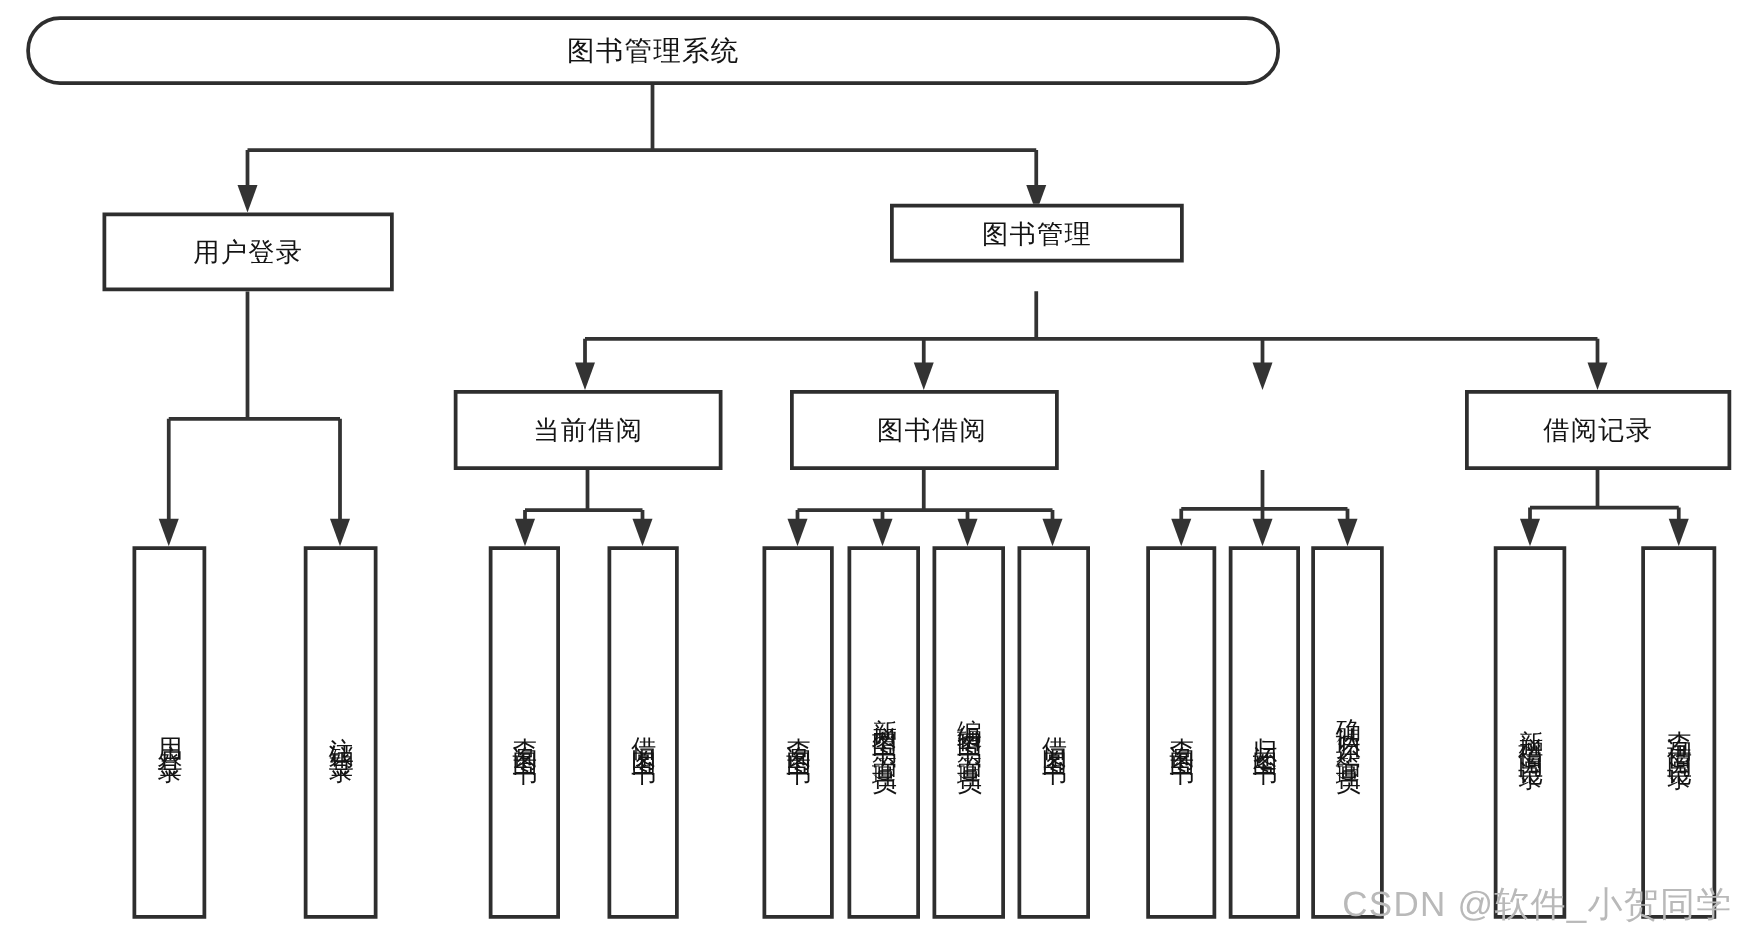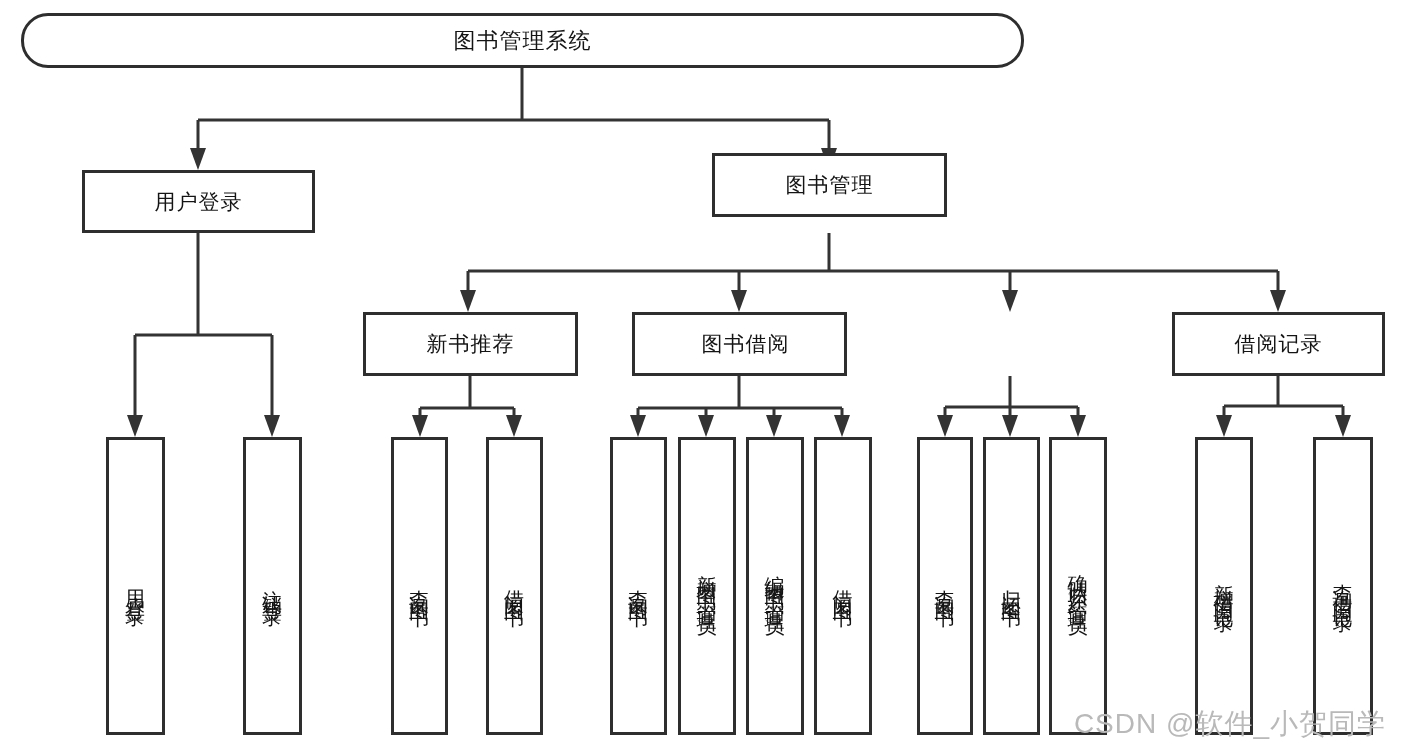--- a/index.html
+++ b/index.html
@@ -92,23 +92,23 @@
       <polygon points="1002,415 1018,415 1010,437"></polygon>
       <polygon points="1070,415 1086,415 1078,437"></polygon>
       <polygon points="1216,415 1232,415 1224,437"></polygon>
       <polygon points="1335,415 1351,415 1343,437"></polygon>
     </g>
   </svg>
 
   <div class="box root" style="left:21px;top:13px;width:1003px;height:55px;border-radius:27px;">图书管理系统</div>
 
   <div class="box" style="left:82px;top:170px;width:233px;height:63px;">用户登录</div>
-  <div class="box" style="left:712px;top:153px;width:235px;height:64px;">图书管理</div>
+  <div class="box" style="left:712px;top:163px;width:235px;height:47px;">图书管理</div>
 
-  <div class="box" style="left:363px;top:312px;width:215px;height:64px;">新书推荐</div>
+  <div class="box" style="left:363px;top:312px;width:215px;height:64px;">当前借阅</div>
   <div class="box" style="left:632px;top:312px;width:215px;height:64px;padding-left:12px;">图书借阅</div>
   <div class="box" style="left:1172px;top:312px;width:213px;height:64px;">借阅记录</div>
 
   <div class="box vbox" style="left:106px;top:437px;width:59px;height:298px;">用户登录</div>
   <div class="box vbox" style="left:243px;top:437px;width:59px;height:298px;">注销登录</div>
 
   <div class="box vbox" style="left:391px;top:437px;width:57px;height:298px;">查询图书</div>
   <div class="box vbox" style="left:486px;top:437px;width:57px;height:298px;">借阅图书</div>
 
   <div class="box vbox" style="left:610px;top:437px;width:57px;height:298px;">查询图书</div>

